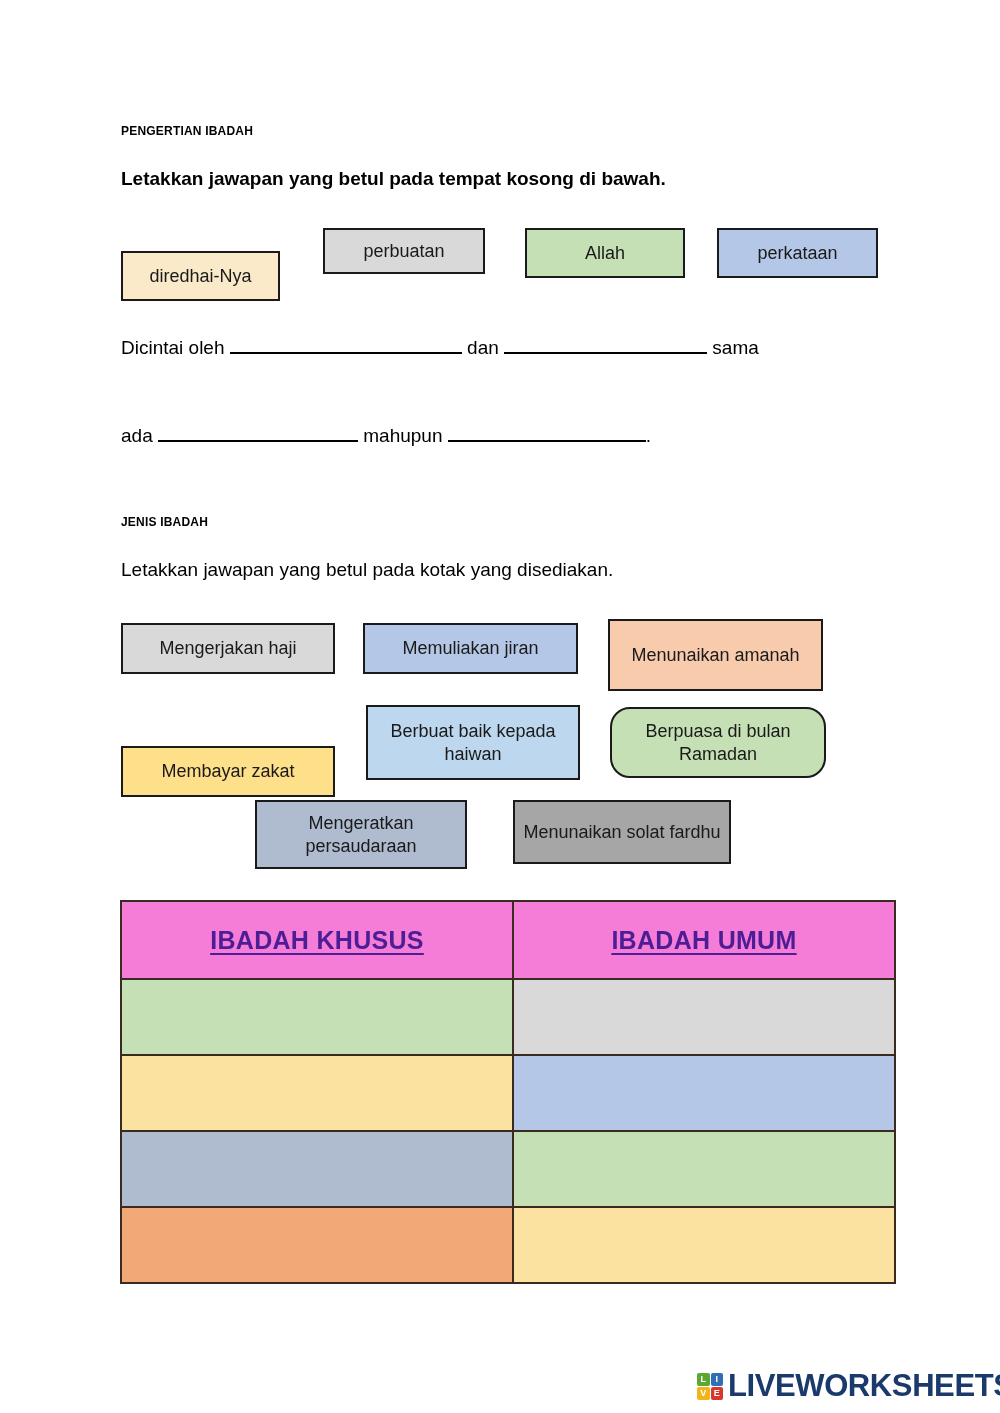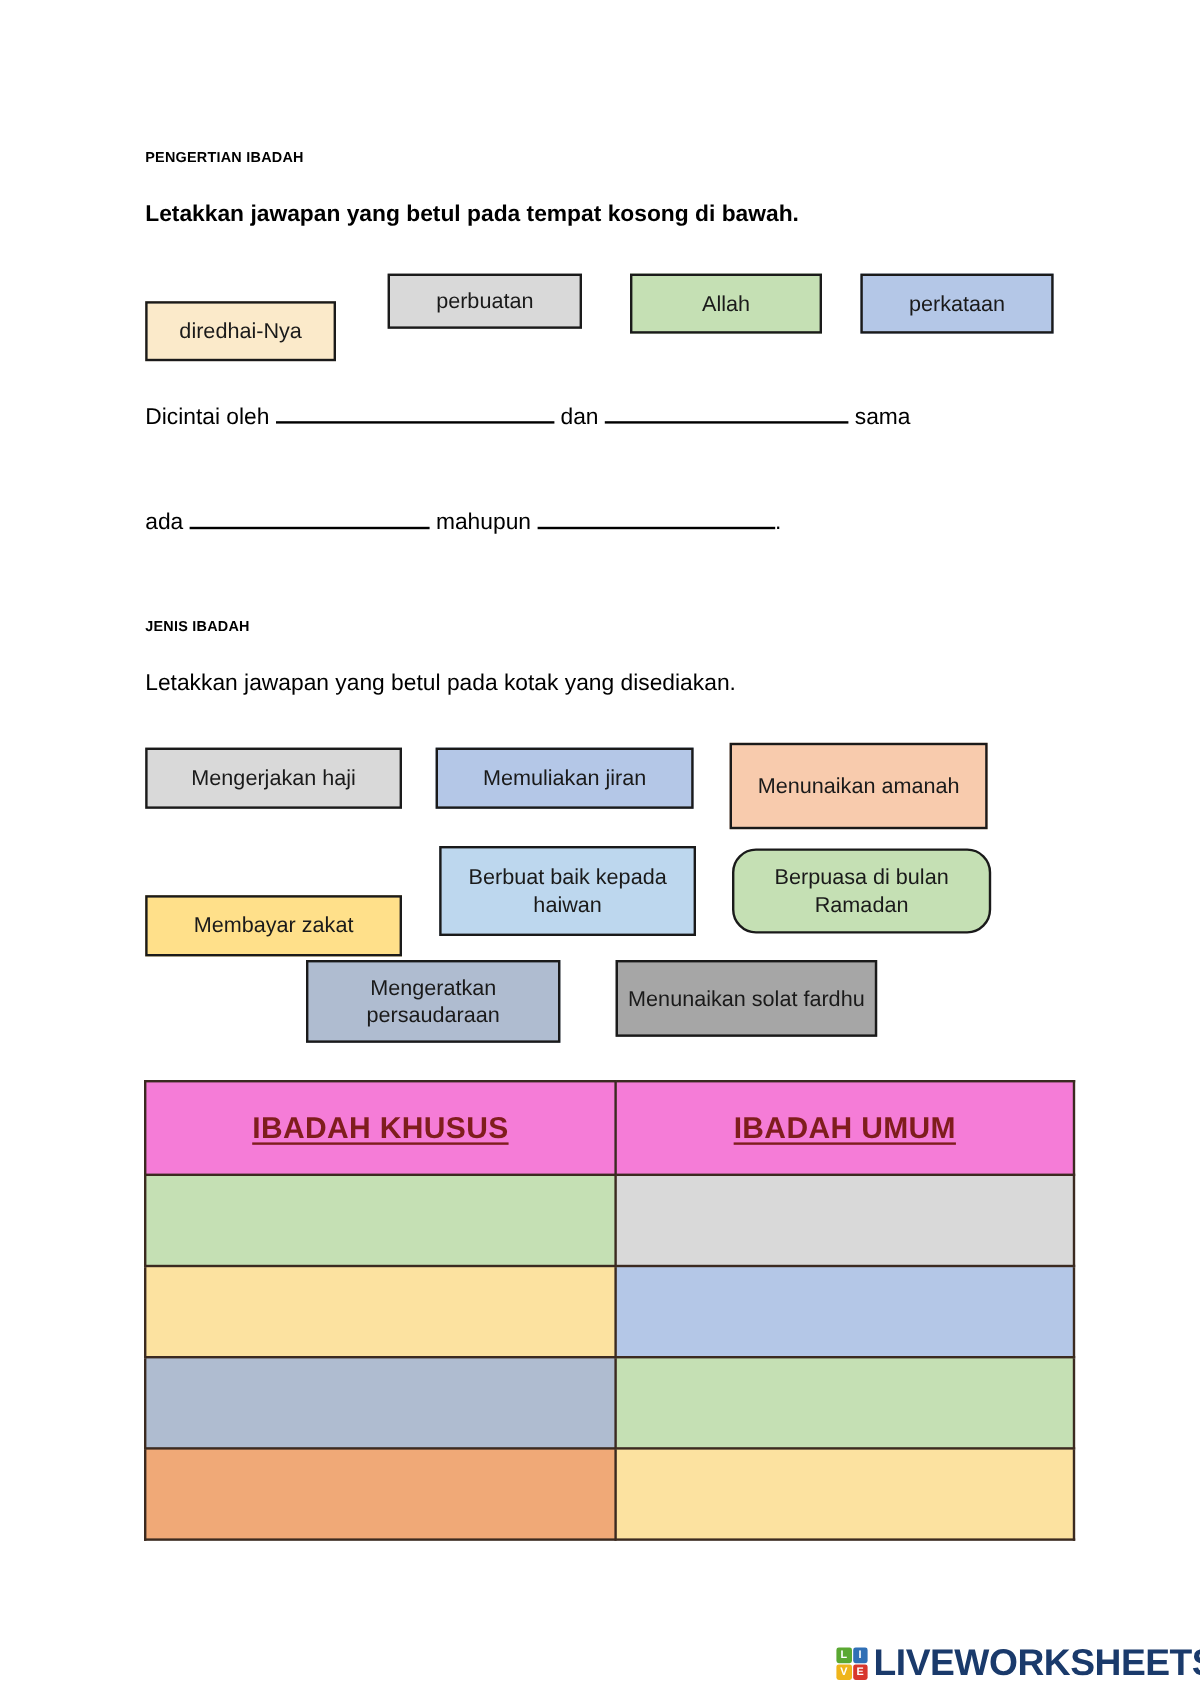--- a/index.html
+++ b/index.html
@@ -86,21 +86,21 @@
   }
   .ans-table td.head {
     height: 76px;
     text-align: center;
     vertical-align: middle;
     font-size: 25px;
     font-weight: bold;
     letter-spacing: 0.3px;
     text-decoration: underline;
     text-underline-offset: 4px;
-    color: #7f1d1d;
+    color: #4c1d95;
   }
   .ans-table td.cell {
     height: 74px;
   }
   .col-left  { width: 390px; }
   .col-right { width: 380px; }
 
   
   .lw-logo {
     position: absolute;

